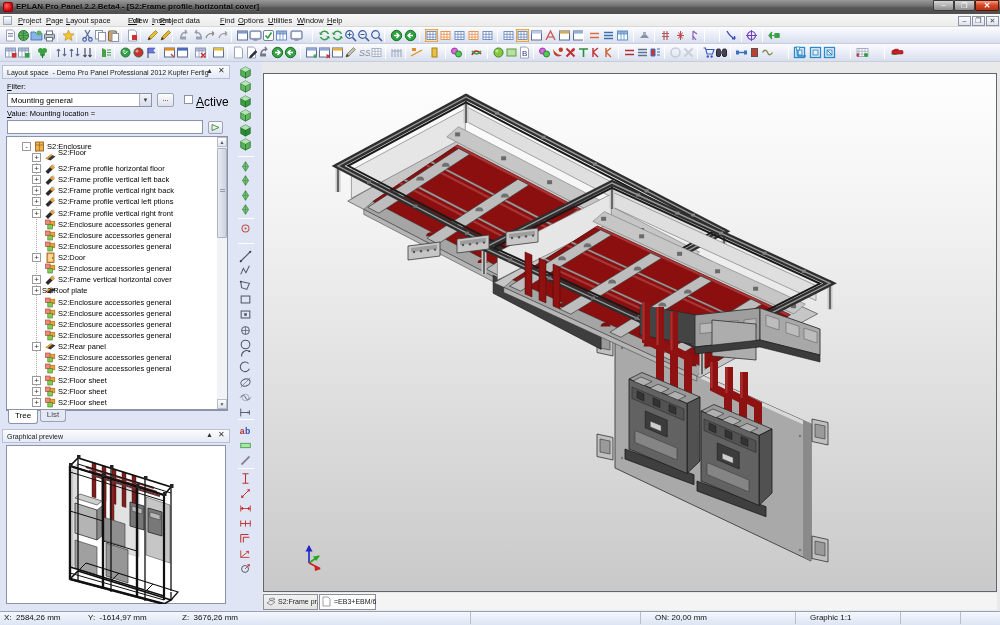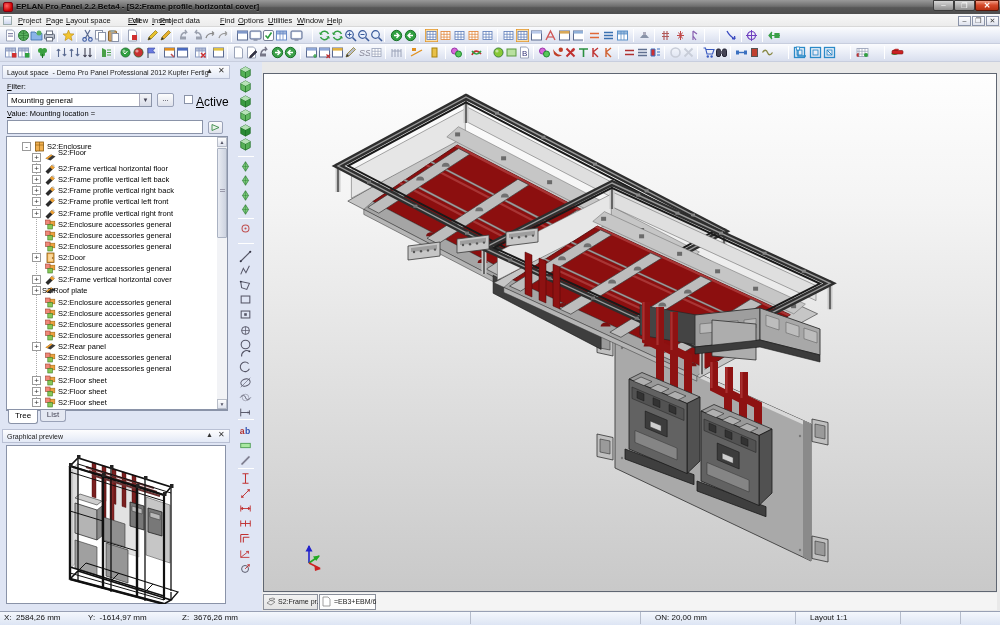--- a/index.html
+++ b/index.html
@@ -51,21 +51,21 @@
 <div class="abs toolrow" id="tr1"></div>
 <div class="abs toolrow" id="tr2"></div>
 <div class="abs" id="dock"></div>
 <div class="abs" id="clientbg"></div>
 <div class="abs" id="canvas"></div>
 <div class="abs" id="statusbar"></div>
 <span class="st" style="left:4px">X:&nbsp; 2584,26 mm</span>
 <span class="st" style="left:88px">Y:&nbsp; -1614,97 mm</span>
 <span class="st" style="left:182px">Z:&nbsp; 3676,26 mm</span>
 <span class="st" style="left:655px">ON: 20,00 mm</span>
-<span class="st" style="left:810px">Layout 1:1</span>
+<span class="st" style="left:810px">Graphic 1:1</span>
 <div class="ssep" style="left:470px"></div>
 <div class="ssep" style="left:640px"></div>
 <div class="ssep" style="left:795px"></div>
 <div class="ssep" style="left:900px"></div>
 <div class="ssep" style="left:960px"></div>
 <div class="abs" id="tabbar"></div>
 <div class="abs tab" style="left:263px;top:594px;width:55px;background:linear-gradient(#f2f2f2,#e4e4e4)">S2:Frame pr...</div>
 <div class="abs tab" style="left:319px;top:594px;width:57px;background:#fdfdfd">=EB3+EBM/6</div>
 <svg class="abs" style="left:266px;top:597px" width="10" height="10" viewBox="0 0 10 10">
     <path d="M1 6 5 3 9 5 5 8Z M3 2 7 1 9 2 5 4Z" fill="none" stroke="#777" stroke-width=".8"></path>
@@ -605,36 +605,36 @@
 <div class="tree-row" style="left:47px;top:141.8px">S2:Enclosure</div>
 <div class="exp abs" style="left:32px;top:152.93px">+</div>
 <svg class="abs" style="left:45px;top:151.93px" width="11" height="11" viewBox="0 0 11 11">
     <use href="#ic-wedge"></use>
   </svg>
 <div class="tree-row" style="left:58px;top:148px">S2:Floor</div>
 <div class="exp abs" style="left:32px;top:164.06px">+</div>
 <svg class="abs" style="left:45px;top:163.06px" width="11" height="11" viewBox="0 0 11 11">
     <use href="#ic-brush"></use>
   </svg>
-<div class="tree-row" style="left:58px;top:164.06px">S2:Frame vertical horizontal floor</div>
+<div class="tree-row" style="left:58px;top:164.06px">S2:Frame profile horizontal floor</div>
 <div class="exp abs" style="left:32px;top:175.19px">+</div>
 <svg class="abs" style="left:45px;top:174.19px" width="11" height="11" viewBox="0 0 11 11">
     <use href="#ic-brush"></use>
   </svg>
 <div class="tree-row" style="left:58px;top:175.19px">S2:Frame profile vertical left back</div>
 <div class="exp abs" style="left:32px;top:186.32000000000002px">+</div>
 <svg class="abs" style="left:45px;top:185.32000000000002px" width="11" height="11" viewBox="0 0 11 11">
     <use href="#ic-brush"></use>
   </svg>
 <div class="tree-row" style="left:58px;top:186.32000000000002px">S2:Frame profile vertical right back</div>
 <div class="exp abs" style="left:32px;top:197.45000000000002px">+</div>
 <svg class="abs" style="left:45px;top:196.45000000000002px" width="11" height="11" viewBox="0 0 11 11">
     <use href="#ic-brush"></use>
   </svg>
-<div class="tree-row" style="left:58px;top:197.45000000000002px">S2:Frame profile vertical left front</div>
+<div class="tree-row" style="left:58px;top:197.45000000000002px">S2:Frame profile vertical left ptions</div>
 <div class="exp abs" style="left:32px;top:208.58px">+</div>
 <svg class="abs" style="left:45px;top:207.58px" width="11" height="11" viewBox="0 0 11 11">
     <use href="#ic-brush"></use>
   </svg>
 <div class="tree-row" style="left:58px;top:208.58px">S2:Frame profile vertical right front</div>
 <svg class="abs" style="left:45px;top:218.71000000000004px" width="11" height="11" viewBox="0 0 11 11">
     <use href="#ic-acc"></use>
   </svg>
 <div class="tree-row" style="left:58px;top:219.71000000000004px">S2:Enclosure accessories general</div>
 <svg class="abs" style="left:45px;top:229.84000000000003px" width="11" height="11" viewBox="0 0 11 11">

